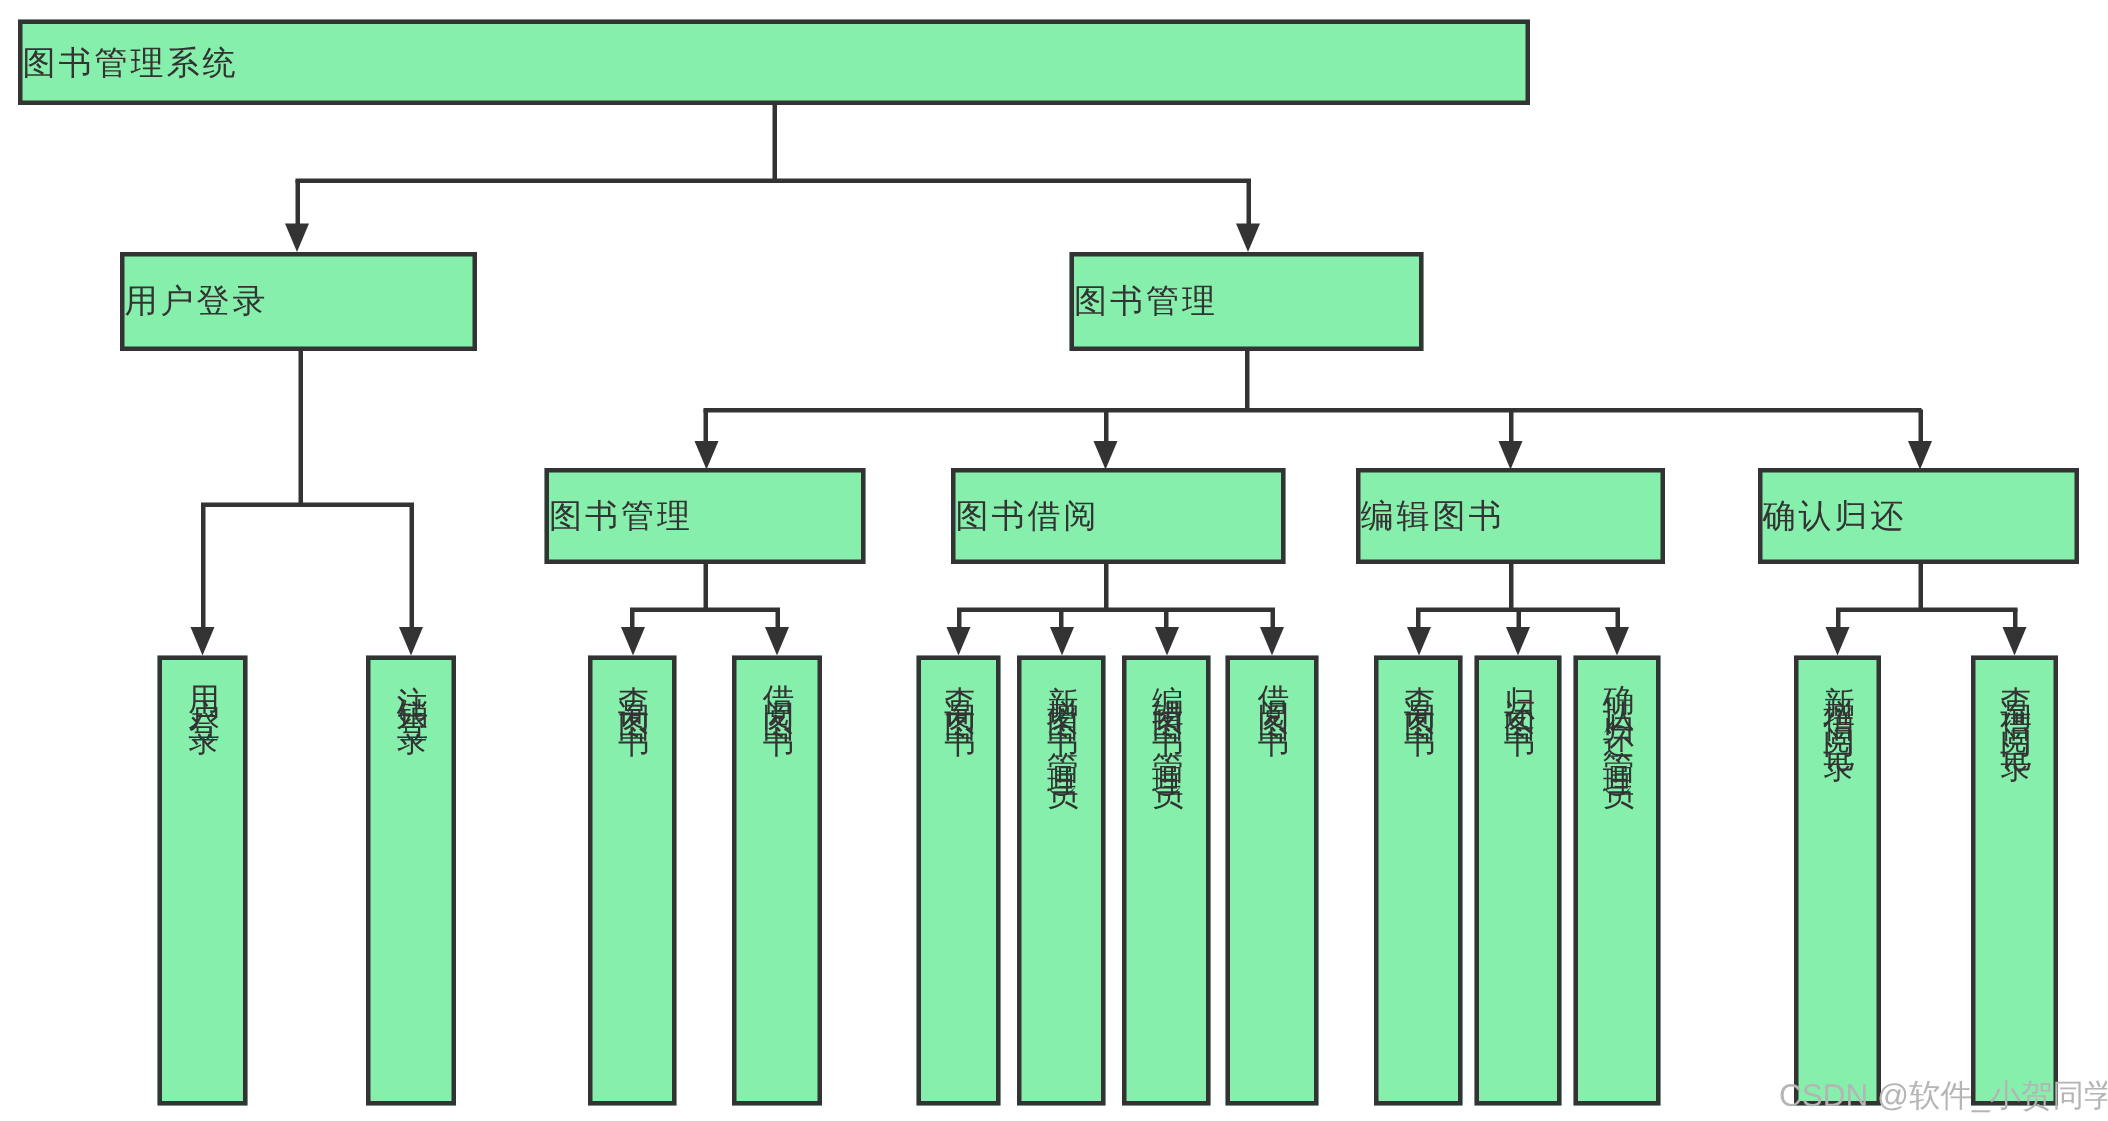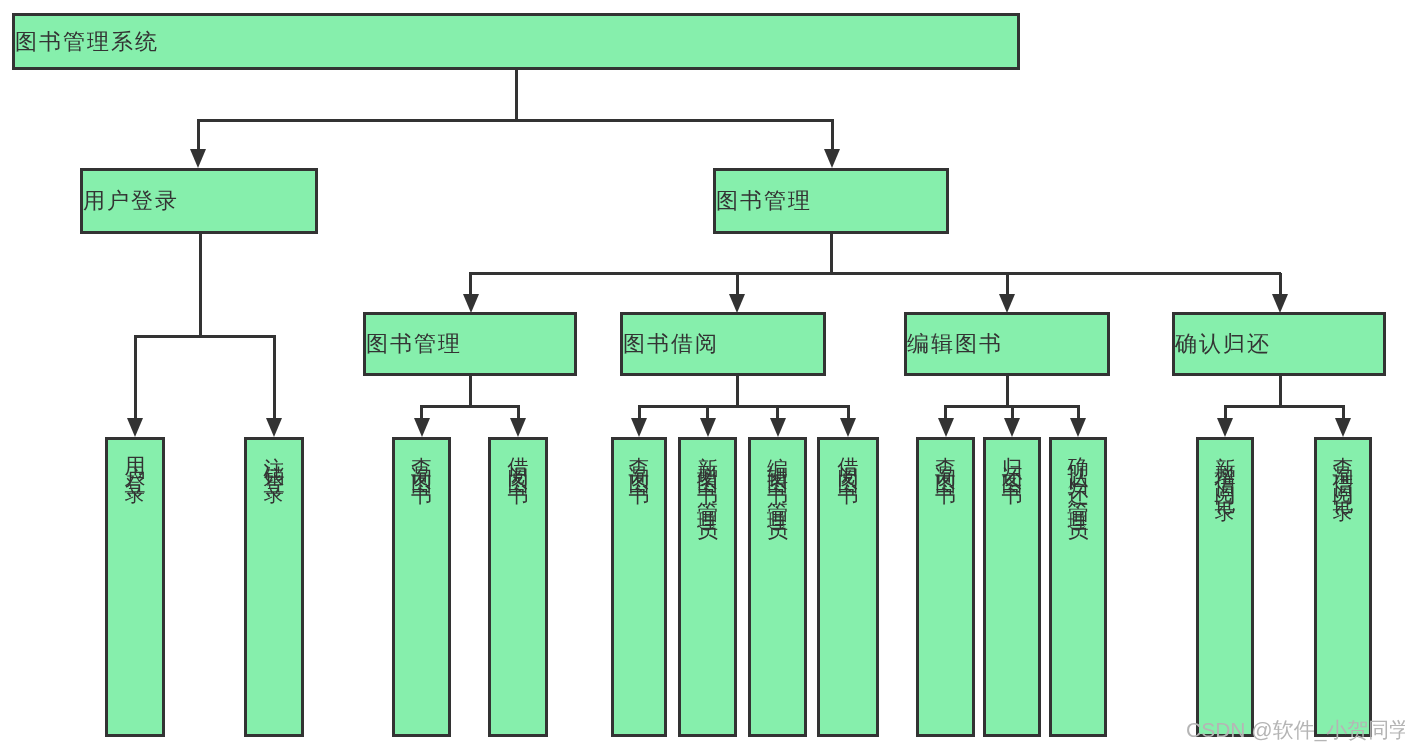--- a/index.html
+++ b/index.html
@@ -56,21 +56,21 @@
   <div class="box h" style="left:80px;top:168px;width:238px;height:66px">
     <span>用户登录</span>
   </div>
   <div class="box h" style="left:713px;top:168px;width:236px;height:66px">
     <span>图书管理</span>
   </div>
 
   <div class="box h" style="left:363px;top:312px;width:214px;height:64px">
     <span>图书管理</span>
   </div>
-  <div class="box h" style="left:620px;top:312px;width:206px;height:64px">
+  <div class="box h" style="left:634px;top:312px;width:223px;height:64px">
     <span>图书借阅</span>
   </div>
   <div class="box h" style="left:904px;top:312px;width:206px;height:64px">
     <span>编辑图书</span>
   </div>
   <div class="box h" style="left:1172px;top:312px;width:214px;height:64px">
     <span>确认归还</span>
   </div>
 
   <div class="box v" style="left:105px;top:437px;width:60px;height:300px">

